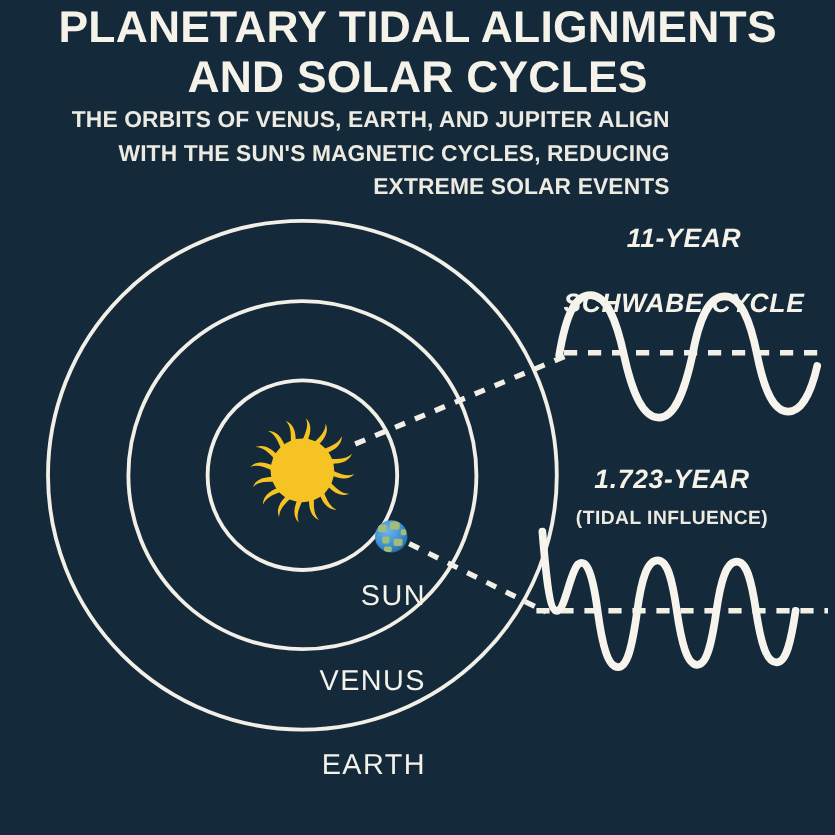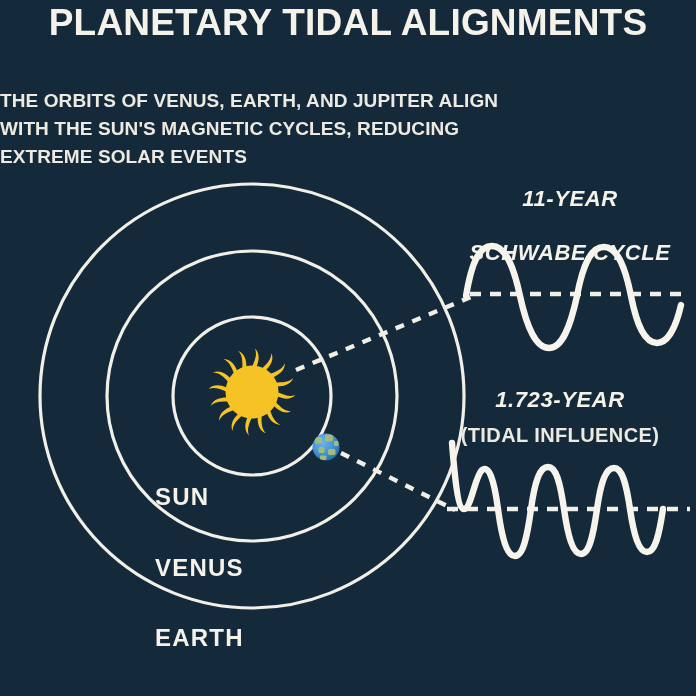--- a/index.html
+++ b/index.html
@@ -39,35 +39,35 @@
     font-size: 37px;
     font-weight: bold;
     letter-spacing: 0.2px;
     color: #f4f2e9;
   }
   #title-line-1 { top: 2px; }
   #title-line-2 { top: 44px; }
   .subtitle-line {
     width: 558px;
     left: 0;
-    text-align: left;
+    text-align: right;
     font-size: 19px;
     font-weight: bold;
     letter-spacing: 0.1px;
     color: #eceae1;
   }
   #sub-1 { top: 90px; }
   #sub-2 { top: 118px; }
   #sub-3 { top: 146px; }
 
   .orbit-label {
     width: 200px;
-    text-align: left;
+    text-align: right;
     font-size: 24px;
-    font-weight: bold;
+    font-weight: normal;
     color: #f4f2e9;
     letter-spacing: 1.2px;
   }
   #label-sun   { left: 155px; top: 483px; }
   #label-venus { left: 155px; top: 554px; }
   #label-earth { left: 155px; top: 624px; }
 
   .cycle-heading {
     text-align: center;
     font-size: 22px;
@@ -82,21 +82,21 @@
     font-size: 17px;
     font-weight: bold;
     color: #eceae1;
     letter-spacing: 0.4px;
     width: 240px;
   }
   #schwabe-line-1 { left: 450px; top: 186px; }
   #schwabe-line-2 { left: 450px; top: 213px; margin-top: 27px; }
   #qbo-line-1 { left: 440px; top: 371px; margin-top: 16px; }
   #qbo-line-2 { left: 440px; top: 397px; }
-  #qbo-line-3 { left: 440px; top: 424px; font-size: 20px; }
+  #qbo-line-3 { left: 440px; top: 424px; font-size: 16px; }
 </style>
 </head>
 <body>
 
 <div id="infographic">
 
   <svg id="stage" viewBox="0 0 696 696" xmlns="http://www.w3.org/2000/svg">
 
     <defs>
       <radialGradient id="earthGrad" cx="38%" cy="33%" r="78%">
@@ -213,20 +213,21 @@
                C 568 537, 573 554, 581 554
                C 589 554, 593 537, 597 509
                C 601 481, 606 468, 614 468
                C 622 468, 626 482, 630 509
                C 634 536, 639 552, 647 552
                C 655 552, 659 536, 663 509" fill="none" stroke="#f6f4ec" stroke-width="6.4" stroke-linecap="round" stroke-linejoin="round"></path>
     </g>
   </svg>
 
   <div class="txt" id="title-line-1">PLANETARY TIDAL ALIGNMENTS</div>
+  <div class="txt" id="title-line-2">AND SOLAR CYCLES</div>
   <div class="txt subtitle-line" id="sub-1">THE ORBITS OF VENUS, EARTH, AND JUPITER ALIGN</div>
   <div class="txt subtitle-line" id="sub-3">EXTREME SOLAR EVENTS</div>
   <div class="txt subtitle-line" id="sub-2">WITH THE SUN'S MAGNETIC CYCLES, REDUCING</div>
 
   <div class="txt orbit-label" id="label-sun">SUN</div>
   <div class="txt orbit-label" id="label-earth">EARTH</div>
   <div class="txt orbit-label" id="label-venus">VENUS</div>
 
   <div class="txt cycle-heading" id="schwabe-line-1">11-YEAR</div>
   <div class="txt cycle-heading" id="schwabe-line-2">SCHWABE CYCLE</div>

